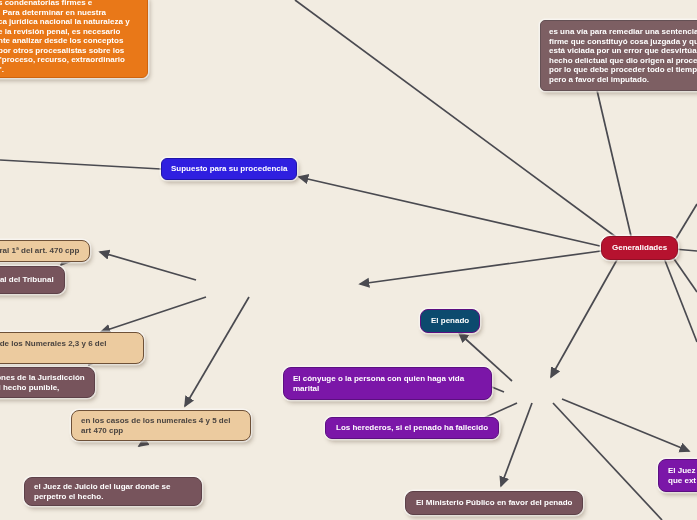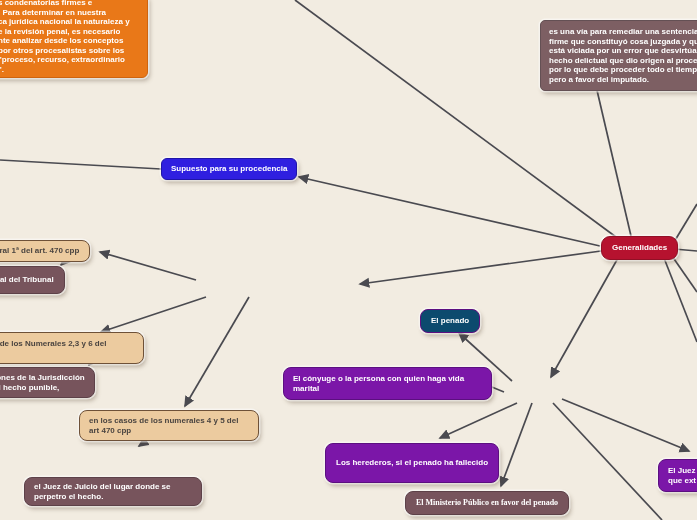--- a/index.html
+++ b/index.html
@@ -28,23 +28,23 @@
   .n-numeral1{left:-16px;top:240px;padding:5px 10px;}
   .n-tribunal{left:-16px;top:266px;padding:8px 10px;}
   .n-competencia{left:196px;top:274px;padding:6px 10px;}
   .n-penado{left:420px;top:309px;padding:6px 10px;}
   .n-conyuge{left:283px;top:347px;width:209px;padding:6px 9px;margin-top:20px;}
   .n-legitimacion{left:504px;top:381px;padding:6px 10px;}
   .n-num236{left:-16px;top:332px;width:160px;padding:6px 8px 14px;}
   .n-jurisdiccion{left:-16px;top:367px;padding:5px 9px;}
   .n-num45{left:71px;top:410px;width:180px;padding:5px 9px;}
   .n-juezjuicio{left:24px;top:449px;width:178px;padding:4px 9px;margin-top:28px;}
-  .n-herederos{left:325px;top:443px;padding:14px 10px;}
+  .n-herederos{left:325px;top:417px;padding:5px 10px;border-radius:7px;}
   .n-juezext{left:658px;top:459px;width:66px;padding:6px 9px;}
-  .n-ministerio{left:405px;top:491px;padding:6px 10px;font-family:Liberation Serif, serif;}
+  .n-ministerio{left:405px;top:491px;padding:6px 10px;}
 </style>
 </head>
 <body>
 
 <div id="canvas">
 
   <svg class="links" width="697" height="520" viewBox="0 0 697 520">
     <defs>
       <marker id="arrow" markerWidth="7" markerHeight="7" refX="5.5" refY="3" orient="auto">
         <path d="M0,0 L6.5,3 L0,6 Z" fill="#4a4a50" class="arrowhead"></path>
@@ -92,19 +92,19 @@
 pero a favor del imputado.</div>
   <div class="node n-supuesto" style="background: rgb(47, 31, 224); border-color: rgb(32, 21, 168); color: rgb(255, 255, 255);">Supuesto para su procedencia</div>
   <div class="node big n-general" style="background: rgb(182, 18, 47); border-color: rgb(145, 16, 38); color: rgb(255, 255, 255);">Generalidades</div>
   <div class="node n-numeral1" style="background: rgb(236, 203, 159); border-color: rgb(110, 81, 56); color: rgb(74, 68, 64);">eral 1ª del art. 470 cpp</div>
   <div class="node n-tribunal" style="background: rgb(119, 84, 92); border-color: rgb(93, 65, 72); color: rgb(255, 255, 255);">nal del Tribunal</div>
   <div class="node n-penado" style="background: #0c4a6e; border-color: rgb(92, 15, 128); color: rgb(255, 255, 255);">El penado</div>
   <div class="node wrap n-conyuge" style="background: rgb(123, 22, 168); border-color: rgb(92, 15, 128); color: rgb(255, 255, 255);">El cónyuge o la persona con quien haga vida marital</div>
   <div class="node n-num236" style="background: rgb(236, 203, 159); border-color: rgb(110, 81, 56); color: rgb(74, 68, 64);">s de los Numerales 2,3 y 6 del</div>
   <div class="node pre n-jurisdiccion" style="background: rgb(119, 84, 92); border-color: rgb(93, 65, 72); color: rgb(255, 255, 255);">iones de la Jurisdicción
 el hecho punible,</div>
-  <div class="node wrap n-num45" style="background: rgb(236, 203, 159); border-color: rgb(110, 81, 56); color: rgb(74, 68, 64); margin-left: 8px;">en los casos de los numerales 4 y 5 del art 470 cpp</div>
+  <div class="node wrap n-num45" style="background: rgb(236, 203, 159); border-color: rgb(110, 81, 56); color: rgb(74, 68, 64);">en los casos de los numerales 4 y 5 del art 470 cpp</div>
   <div class="node wrap n-juezjuicio" style="background: rgb(119, 84, 92); border-color: rgb(93, 65, 72); color: rgb(255, 255, 255);">el Juez de Juicio del lugar donde se perpetro el hecho.</div>
   <div class="node n-herederos" style="background: rgb(123, 22, 168); border-color: rgb(92, 15, 128); color: rgb(255, 255, 255);">Los herederos, si el penado ha fallecido</div>
   <div class="node pre n-juezext" style="background: rgb(123, 22, 168); border-color: rgb(92, 15, 128); color: rgb(255, 255, 255);">El Juez
 que ext</div>
   <div class="node n-ministerio" style="background: rgb(119, 84, 92); border-color: rgb(93, 65, 72); color: rgb(255, 255, 255);">El Ministerio Público en favor del penado</div>
 </div>
 
 </body></html>

